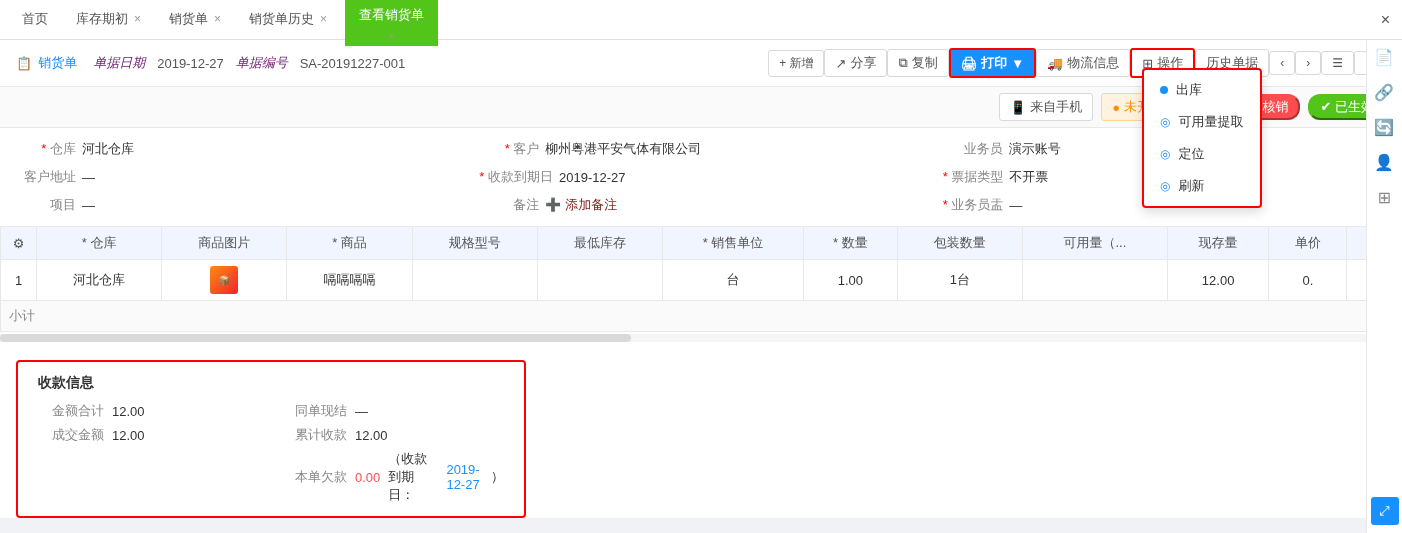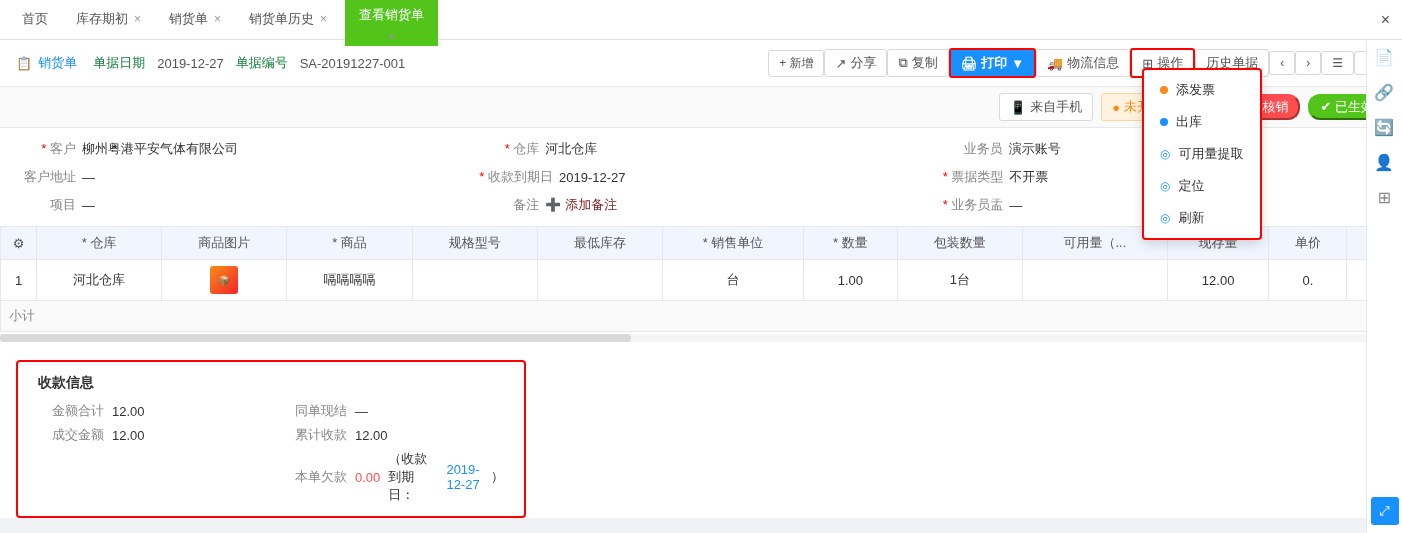--- a/index.html
+++ b/index.html
@@ -38,21 +38,21 @@
     }
     .form-header-left {
       display: flex; align-items: center; gap: 16px;
     }
     .form-title {
       display: flex; align-items: center; gap: 6px; color: #1890ff; font-size: 14px;
     }
     .form-meta {
       display: flex; align-items: center; gap: 12px; color: #555; font-size: 13px;
     }
-    .form-meta label { color: #15803d; }
+    .form-meta label { color: #701a75; font-style: italic; }
 
     .form-header-right {
       display: flex; align-items: center; 
     }
     .btn {
       display: inline-flex; align-items: center; gap: 4px;
       padding: 4px 10px; border: 1px solid #d9d9d9; border-radius: 3px;
       background: #fff; cursor: pointer; font-size: 12px; color: #555;
       white-space: nowrap;
     }
@@ -246,26 +246,26 @@
       <span>已核销</span>
     </button>
     <button class="btn-status-green">
       <span>✔</span>
       <span>已生效</span>
     </button>
   </div>
 
   <div class="form-fields">
     <div class="field-row">
+      <span class="field-label required">仓库</span>
+      <span class="field-value">河北仓库</span>
+    </div>
+    <div class="field-row">
       <span class="field-label required">客户</span>
       <span class="field-value">柳州粤港平安气体有限公司</span>
-    </div>
-    <div class="field-row">
-      <span class="field-label required">仓库</span>
-      <span class="field-value">河北仓库</span>
     </div>
     <div class="field-row">
       <span class="field-label">业务员</span>
       <span class="field-value">演示账号</span>
     </div>
     <div class="field-row">
       <span class="field-label">客户地址</span>
       <span class="field-value">—</span>
     </div>
     <div class="field-row">
@@ -369,24 +369,20 @@
         <span class="summary-value date">2019-12-27</span>
         <span class="summary-value">）</span>
       </div>
     </div>
   </div>
 
 </div>
 
 <div class="dropdown-menu" style="border: 2px solid red;">
   <div class="dropdown-item">
-    <span class="dot dot-orange"></span>
-    <span>添发票</span>
-  </div>
-  <div class="dropdown-item">
     <span class="dot dot-blue"></span>
     <span>出库</span>
   </div>
   <div class="dropdown-item">
     <span style="color:#1890ff;font-size:12px;">◎</span>
     <span>可用量提取</span>
   </div>
   <div class="dropdown-item">
     <span style="color:#1890ff;font-size:12px;">◎</span>
     <span>定位</span>

